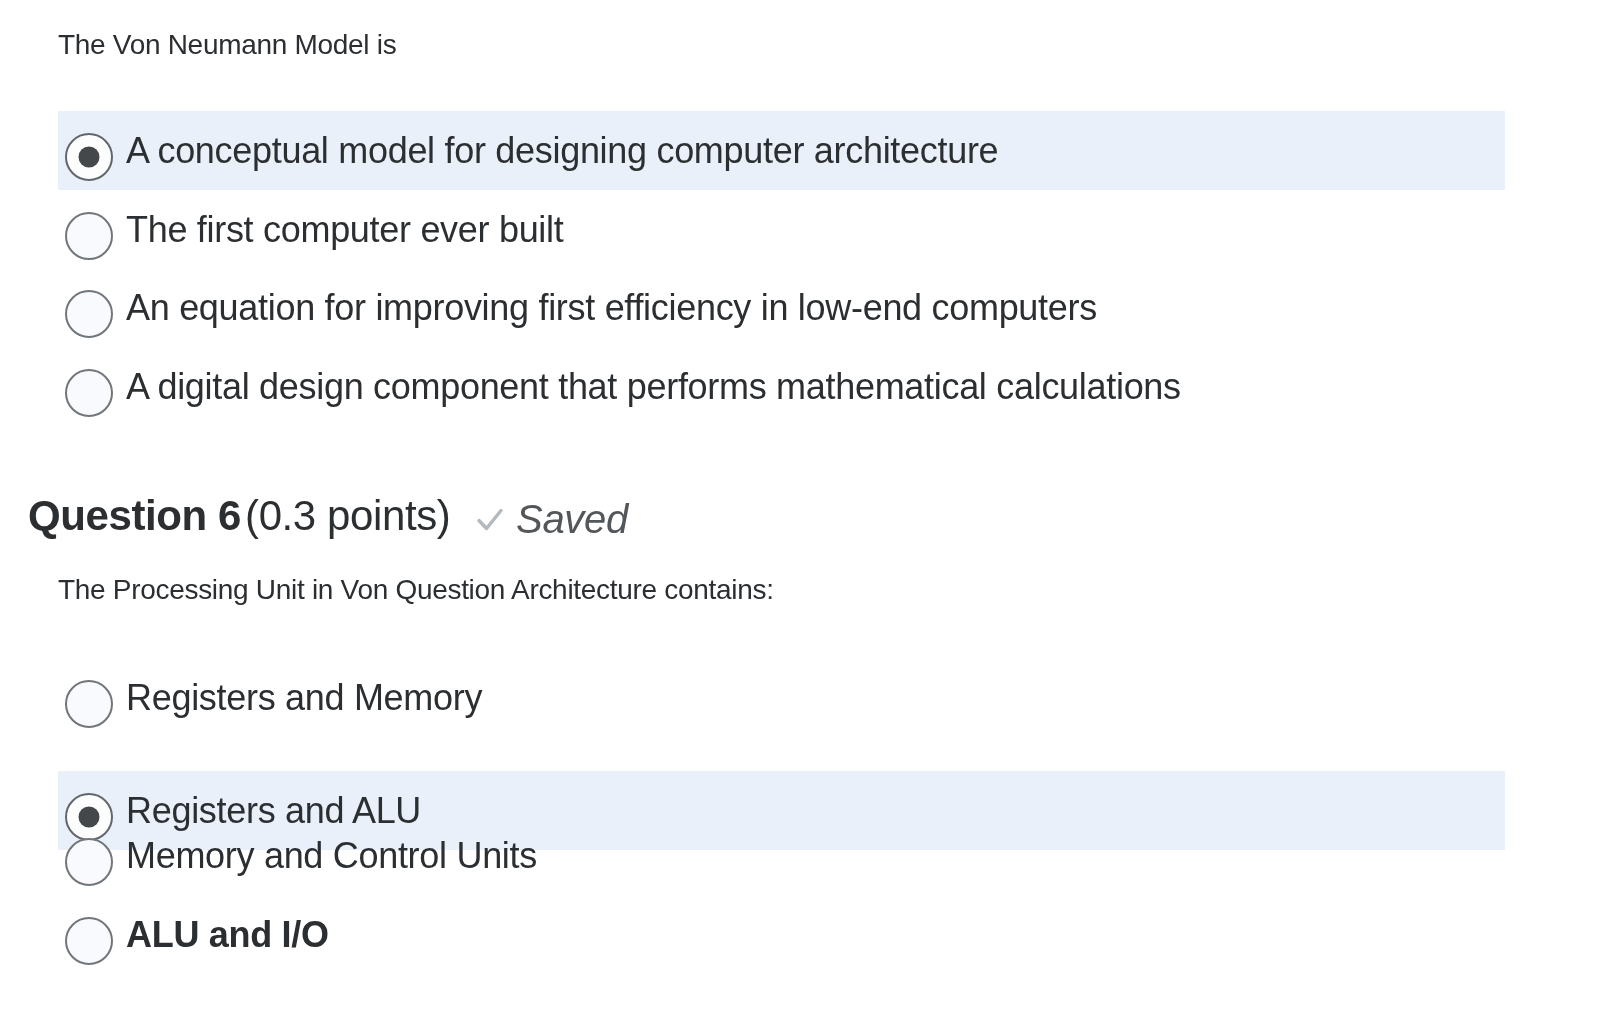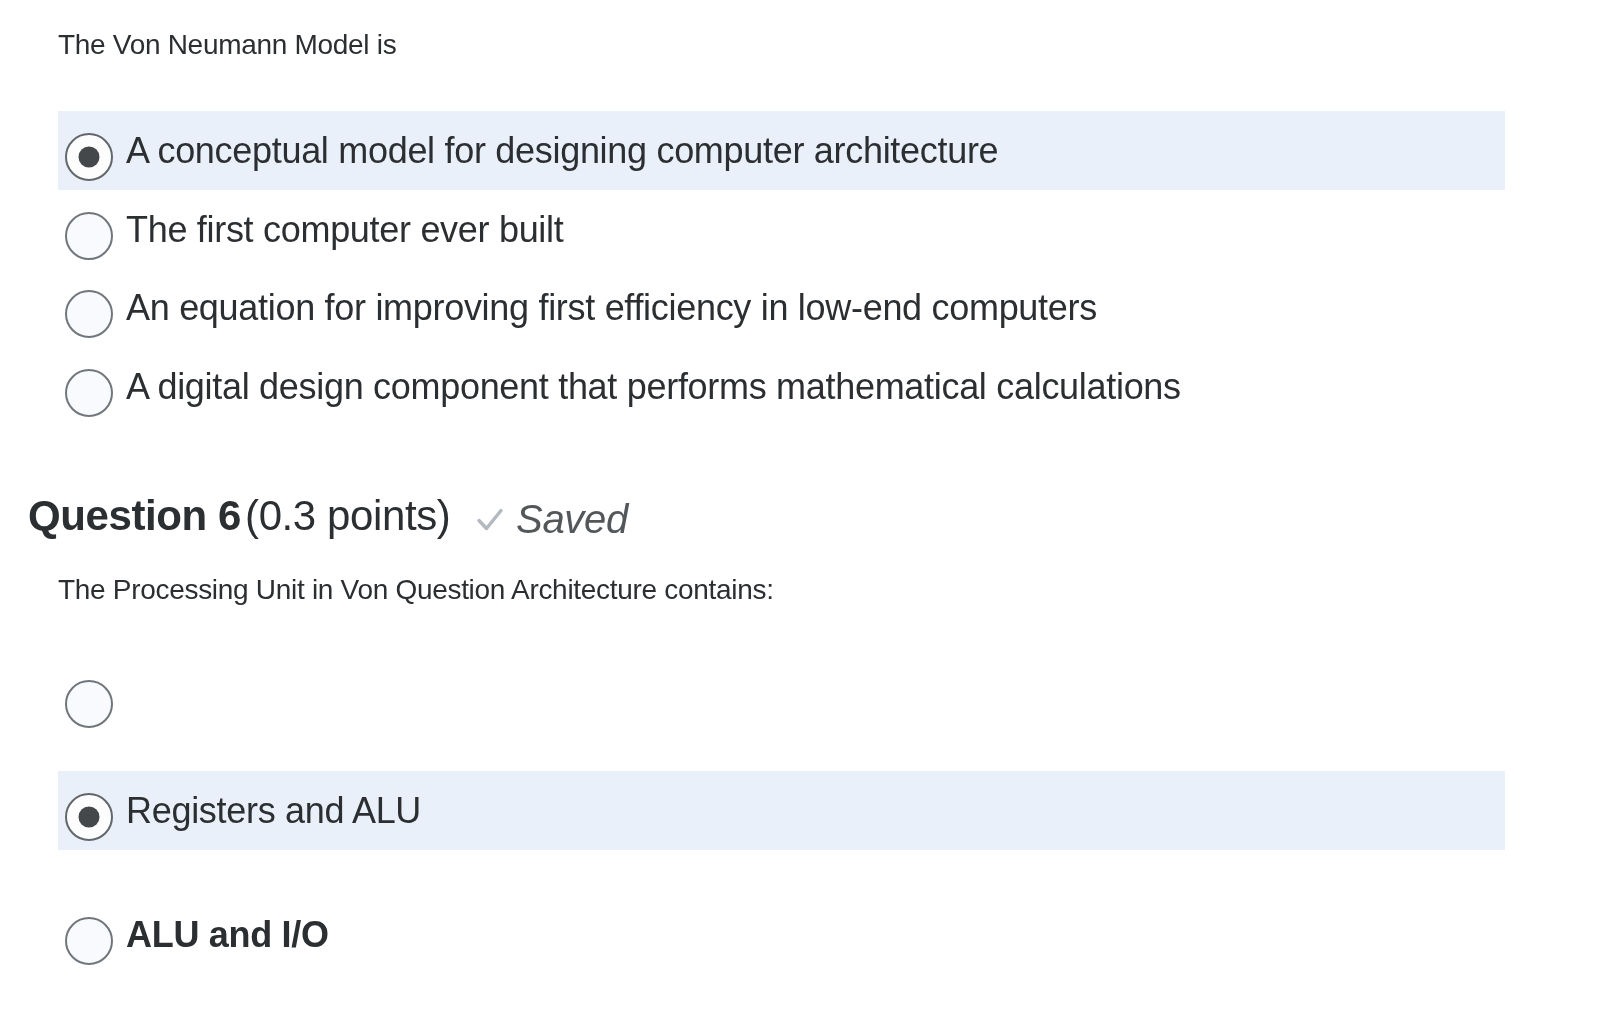--- a/index.html
+++ b/index.html
@@ -160,26 +160,31 @@
     <svg width="28" height="26" viewBox="0 0 28 26">
       <polyline points="3,13.5 10.5,21.5 25,3.5" fill="none" stroke="#b3b9bf" stroke-width="3.4" stroke-linecap="round" stroke-linejoin="round"></polyline>
     </svg>
     <span class="saved-label">Saved</span>
   </div>
 
   <div class="prompt q6-prompt">The Processing Unit in Von Question Architecture contains:</div>
 
   <div class="opt-row q6-row-0">
     <span class="radio"></span>
+    <span class="opt-label">Registers and Memory</span>
   </div>
 
   <div class="opt-row q6-row-1 highlighted">
     <span class="radio checked"></span>
     <span class="opt-label">Registers and ALU</span>
   </div>
 
+  <div class="opt-row q6-row-2">
+    <span class="radio"></span>
+    <span class="opt-label">Memory and Control Units</span>
+  </div>
 
   <div class="opt-row q6-row-3">
     <span class="radio"></span>
     <span class="opt-label">ALU and I/O</span>
   </div>
 
 </div>
 
 </body></html>

